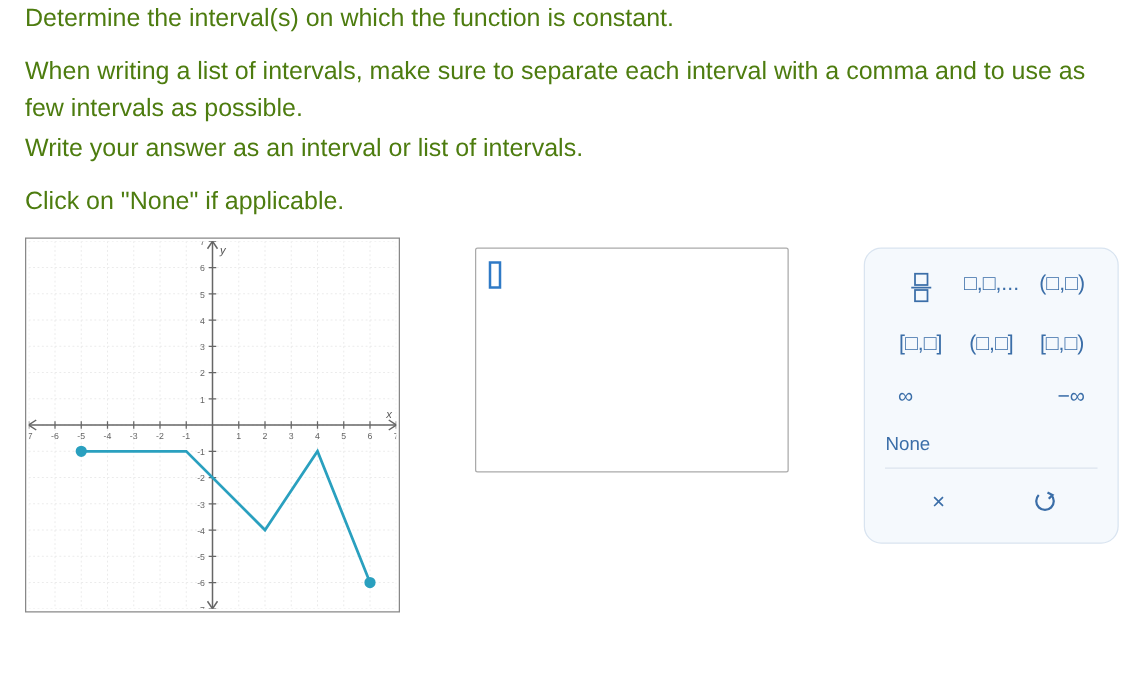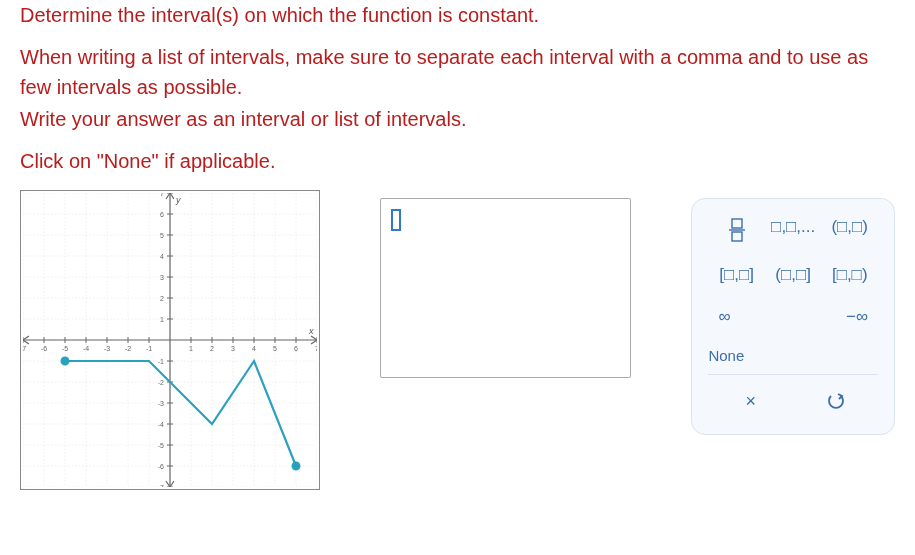--- a/index.html
+++ b/index.html
@@ -8,21 +8,21 @@
       background: #fff;
       width: 915px;
       height: 555px;
       padding: 0 20px;
       color: #222;
     }
     .prompt-text {
       font-size: 20px;
       line-height: 1.5;
       margin-bottom: 14px;
-      color: #b91c1c;
+      color: #4d7c0f;
     }
     .prompt-text p { margin-bottom: 2px; }
     .spacer { height: 10px; }
     .content-row {
       display: flex;
       gap: 60px;
       align-items: flex-start;
       margin-top: 10px;
     }
     .graph-panel {

